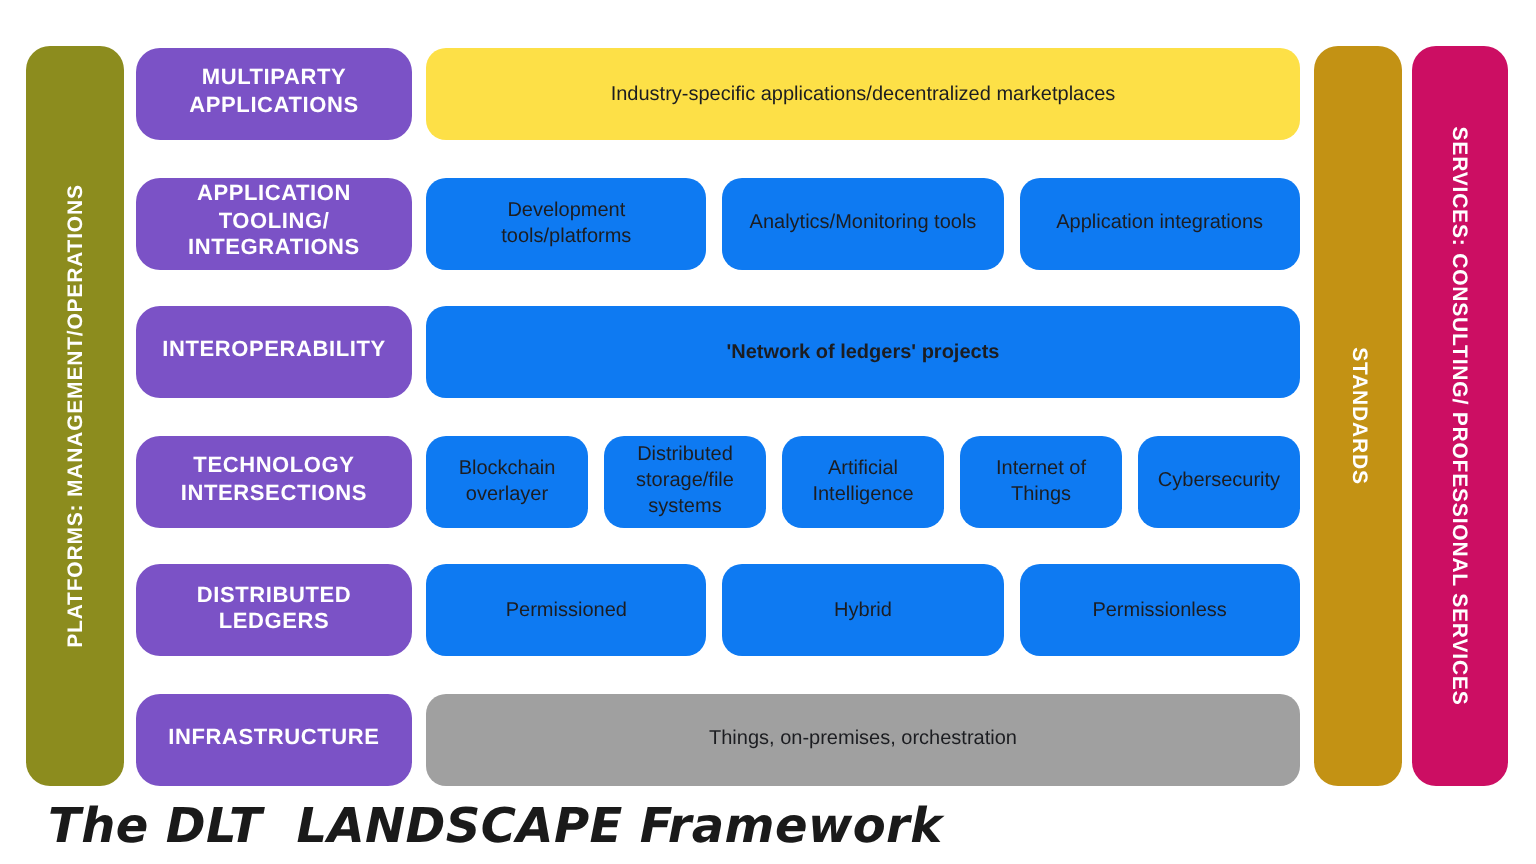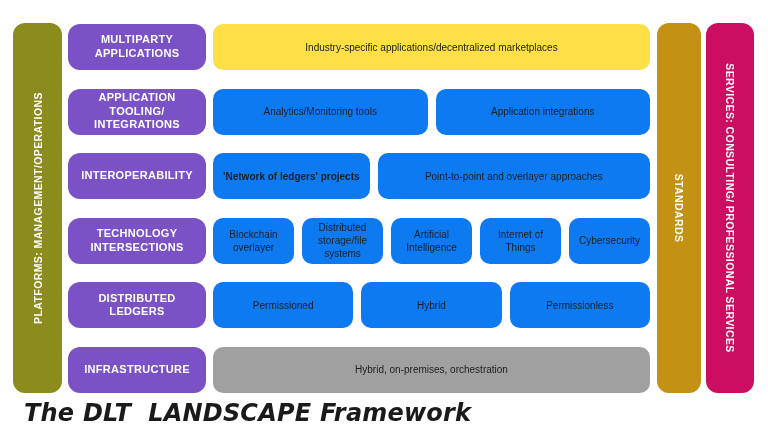--- a/index.html
+++ b/index.html
@@ -139,31 +139,32 @@
       <div class="row-content">
         <div class="box c-cyan">Industry-specific applications/decentralized marketplaces</div>
       </div>
     </div>
 
     <div class="row">
       <div class="row-label">APPLICATION
 TOOLING/
 INTEGRATIONS</div>
       <div class="row-content">
+        <div class="box c-blue">Development
+tools/platforms</div>
         <div class="box c-blue">Analytics/Monitoring tools</div>
         <div class="box c-blue">Application integrations</div>
       </div>
     </div>
 
 
     <div class="row">
       <div class="row-label">INTEROPERABILITY</div>
       <div class="row-content">
         <div class="box c-blue flex-36">'Network of ledgers' projects</div>
-        <div class="box c-blue flex-64">Point-to-point and overlayer approaches</div>
       </div>
     </div>
 
     <div class="row">
       <div class="row-label">TECHNOLOGY
 INTERSECTIONS</div>
       <div class="row-content">
         <div class="box c-blue">Blockchain
 overlayer</div>
         <div class="box c-blue">Distributed
@@ -183,21 +184,21 @@
       <div class="row-content">
         <div class="box c-blue">Permissioned</div>
         <div class="box c-blue">Hybrid</div>
         <div class="box c-blue">Permissionless</div>
       </div>
     </div>
 
     <div class="row">
       <div class="row-label">INFRASTRUCTURE</div>
       <div class="row-content">
-        <div class="box c-gray">Hybrid, on-premises, orchestration</div>
+        <div class="box c-gray">Things, on-premises, orchestration</div>
       </div>
     </div>
 
   </div>
 
   <div class="vbar vbar-gold rot-cw">
     <div class="vwrap">
       <span class="vtext">STANDARDS</span>
     </div>
   </div>

